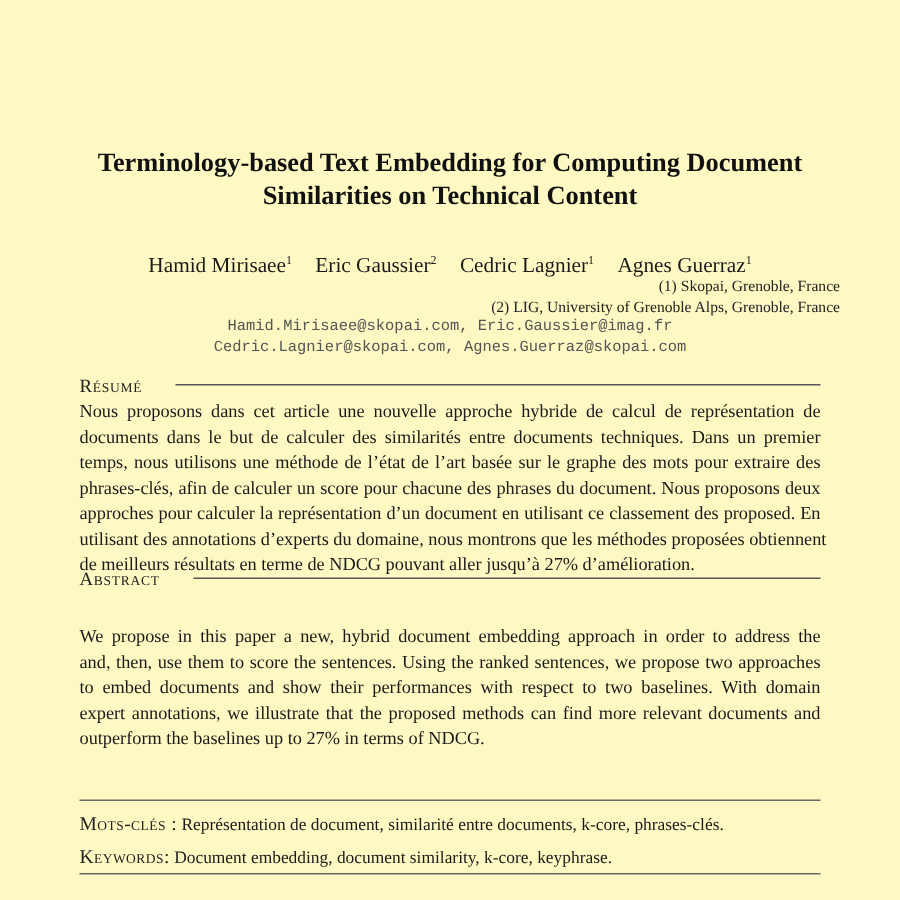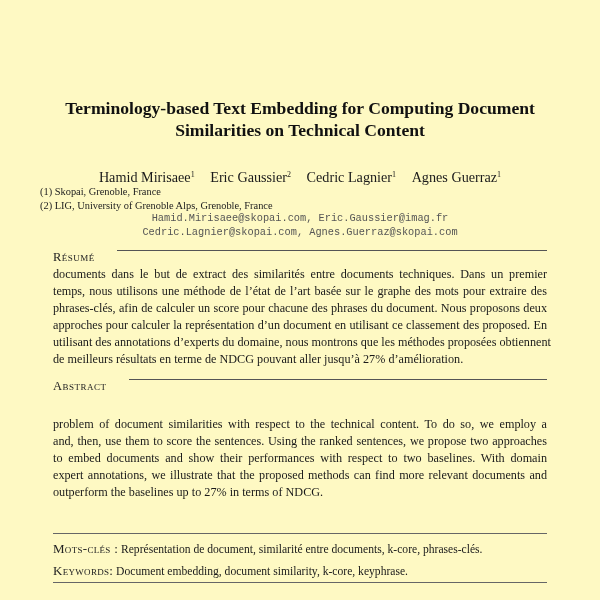--- a/index.html
+++ b/index.html
@@ -48,21 +48,21 @@
     .author { display: inline-block; margin: 0 6px; }
     .author sup {
       font-size: 8px;
       vertical-align: 5px;
       line-height: 0;
     }
     .affil {
       position: absolute;
       left: 40px;
       width: 520px;
-      text-align: left;
+      text-align: right;
       font-size: 10.4px;
       line-height: 13px;
       color: #222;
     }
     .affil1 { top: 185px; }
     .affil2 { top: 199px; }
     .email {
       position: absolute;
       left: 40px;
       width: 520px;
@@ -75,21 +75,21 @@
     }
     .email1 { top: 212px; }
     .email2 { top: 226px; }
 
     .section-head {
       position: absolute;
       left: 53px;
       width: 494px;
       height: 14px;
       display: flex;
-      align-items: flex-start;
+      align-items: center;
       gap: 16px;
     }
     .section-label {
       font-size: 12.5px;
       line-height: 14px;
       letter-spacing: 0.5px;
       color: #222;
       font-variant: small-caps;
       white-space: nowrap;
     }
@@ -175,35 +175,36 @@
 
   <div class="email email2">Cedric.Lagnier@skopai.com, Agnes.Guerraz@skopai.com</div>
   <div class="email email1">Hamid.Mirisaee@skopai.com, Eric.Gaussier@imag.fr</div>
 
   <div class="section-head resume-head">
     <span class="section-label">Résumé</span>
     <span class="section-rule"></span>
   </div>
 
   <div class="para resume-text">
-    <span class="line">documents dans le but de extract des similarités entre documents techniques. Dans un premier</span>
+    <span class="line">Nous proposons dans cet article une nouvelle approche hybride de calcul de représentation de</span>
+    <span class="line">documents dans le but de calculer des similarités entre documents techniques. Dans un premier</span>
     <span class="line">temps, nous utilisons une méthode de l’état de l’art basée sur le graphe des mots pour extraire des</span>
     <span class="line">phrases-clés, afin de calculer un score pour chacune des phrases du document. Nous proposons deux</span>
     <span class="line">approches pour calculer la représentation d’un document en utilisant ce classement des proposed. En</span>
     <span class="line">utilisant des annotations d’experts du domaine, nous montrons que les méthodes proposées obtiennent</span>
     <span class="line last">de meilleurs résultats en terme de NDCG pouvant aller jusqu’à 27% d’amélioration.</span>
   </div>
 
   <div class="section-head abstract-head">
     <span class="section-label">Abstract</span>
     <span class="section-rule"></span>
   </div>
 
   <div class="para abstract-text">
-    <span class="line">problem of document similarities with respect to the technical content. To do so, we employ a</span>
+    <span class="line">We propose in this paper a new, hybrid document embedding approach in order to address the</span>
     <span class="line">and, then, use them to score the sentences. Using the ranked sentences, we propose two approaches</span>
     <span class="line">to embed documents and show their performances with respect to two baselines. With domain</span>
     <span class="line">expert annotations, we illustrate that the proposed methods can find more relevant documents and</span>
     <span class="line last">outperform the baselines up to 27% in terms of NDCG.</span>
   </div>
 
   <div class="kw-rule top"></div>
 
   <div class="kw-line kw-fr">
     <span class="kw-label">Mots-clés :</span>

